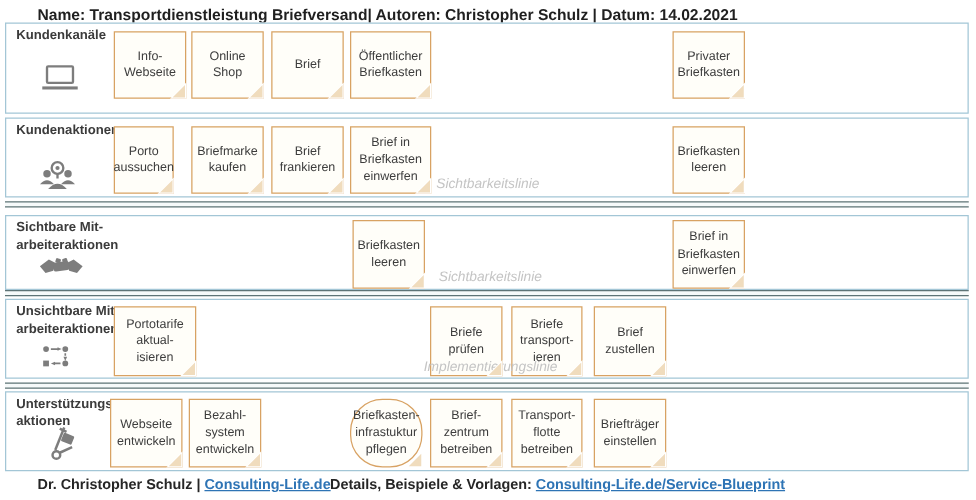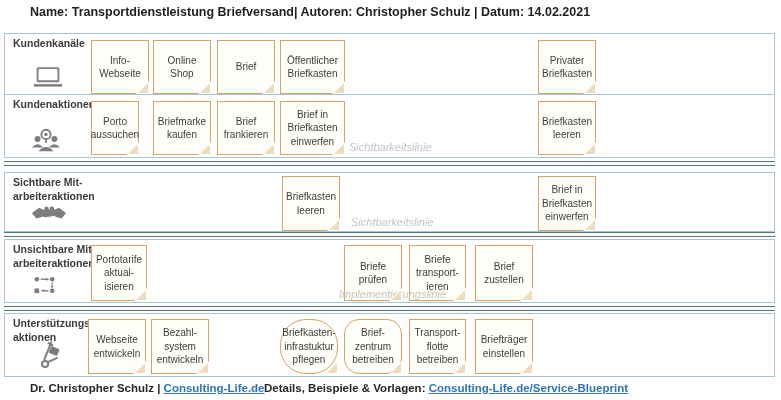--- a/index.html
+++ b/index.html
@@ -28,21 +28,21 @@
   .link{color:#2e74b5;text-decoration:underline;cursor:pointer;font-weight:600;text-align:center;}
   svg{display:block;}
 </style>
 </head>
 <body>
 
 <div class="page">
 
   <div class="doc-header">Name: Transportdienstleistung Briefversand| Autoren: Christopher Schulz | Datum: 14.02.2021</div>
 
-  <section class="lane" style="top:33px;height:63px;">
+  <section class="lane" style="top:18px;height:73px;">
     <div class="lane-title">Kundenkanäle</div>
     <svg class="lane-icon" style="left:26px;top:32px;" width="34" height="24" viewBox="0 0 36 25">
       <rect x="7" y="2" width="22" height="14" rx="1" fill="none" stroke="#7d7d7d" stroke-width="2"></rect>
       <rect x="3" y="19" width="30" height="2.6" fill="#7d7d7d"></rect>
     </svg>
     <div class="note" style="left:86px;top:6px;width:58px;height:54px;">
         <span class="note-label">Info-
 Webseite</span>
       </div>
     <div class="note" style="left:148px;top:6px;width:58px;height:54px;">
@@ -135,21 +135,21 @@
         <line x1="8" y1="5" x2="14" y2="5" stroke-width="1.4"></line>
         <path d="M13.5 3.5 L17 5 L13.5 6.5 Z" stroke="none"></path>
         <line x1="20" y1="8.5" x2="20" y2="12" stroke-width="1.4" stroke-dasharray="2 1.4"></line>
         <path d="M18.5 11.5 L20 15 L21.5 11.5 Z" stroke="none"></path>
         <rect x="1.6" y="14.6" width="4.8" height="4.8" stroke="none"></rect>
         <circle cx="20" cy="17" r="2.4" stroke="none"></circle>
         <line x1="16" y1="17" x2="11" y2="17" stroke-width="1.4"></line>
         <path d="M11.5 15.5 L8 17 L11.5 18.5 Z" stroke="none"></path>
       </g>
     </svg>
-    <div class="note" style="left:86px;top:5px;width:56px;height:56px;">
+    <div class="note" style="left:86px;top:5px;width:66px;height:56px;">
         <span class="note-label">Portotarife
 aktual-
 isieren</span>
       </div>
     <div class="note" style="left:339px;top:5px;width:58px;height:56px;">
         <span class="note-label">Briefe
 prüfen</span>
       </div>
     <div class="note" style="left:404px;top:5px;width:57px;height:56px;">
         <span class="note-label">Briefe
@@ -184,21 +184,21 @@
     <div class="note" style="left:146px;top:5px;width:58px;height:55px;">
         <span class="note-label">Bezahl-
 system
 entwickeln</span>
       </div>
     <div class="note" style="left:275px;top:5px;width:58px;height:55px;border-radius:26px;">
         <span class="note-label">Briefkasten-
 infrastuktur
 pflegen</span>
       </div>
-    <div class="note" style="left:339px;top:5px;width:58px;height:55px;border-radius:15px;">
+    <div class="note" style="left:339px;top:5px;width:58px;height:55px;">
         <span class="note-label">Brief-
 zentrum
 betreiben</span>
       </div>
     <div class="note" style="left:404px;top:5px;width:57px;height:55px;">
         <span class="note-label">Transport-
 flotte
 betreiben</span>
       </div>
     <div class="note" style="left:470px;top:5px;width:58px;height:55px;">

